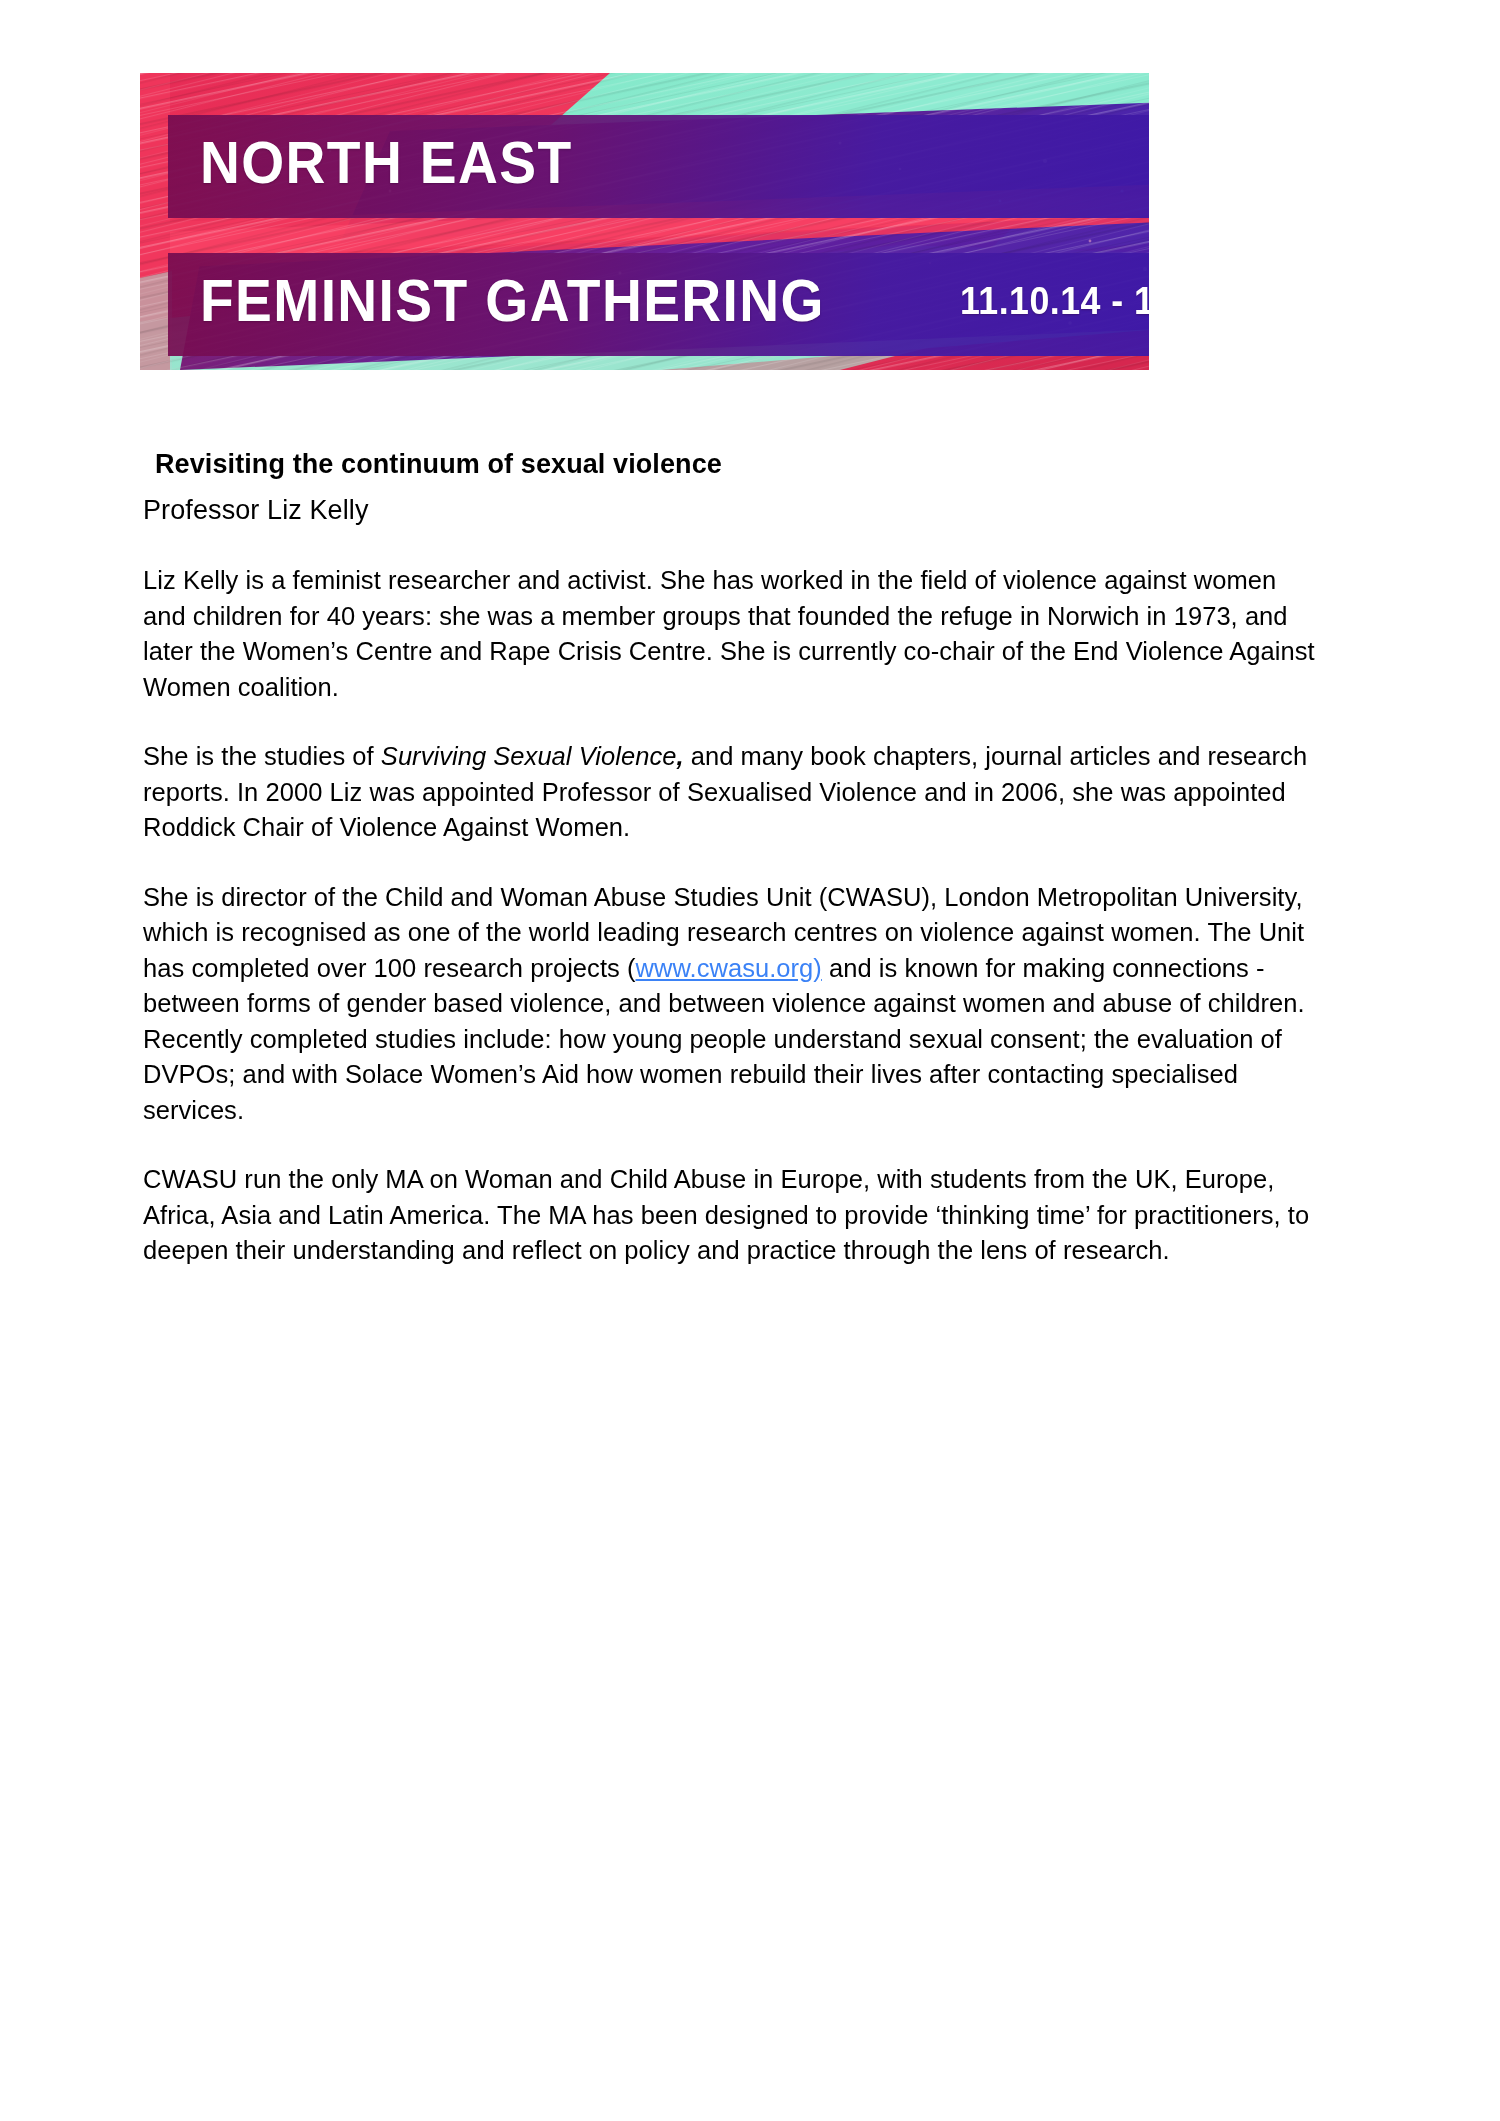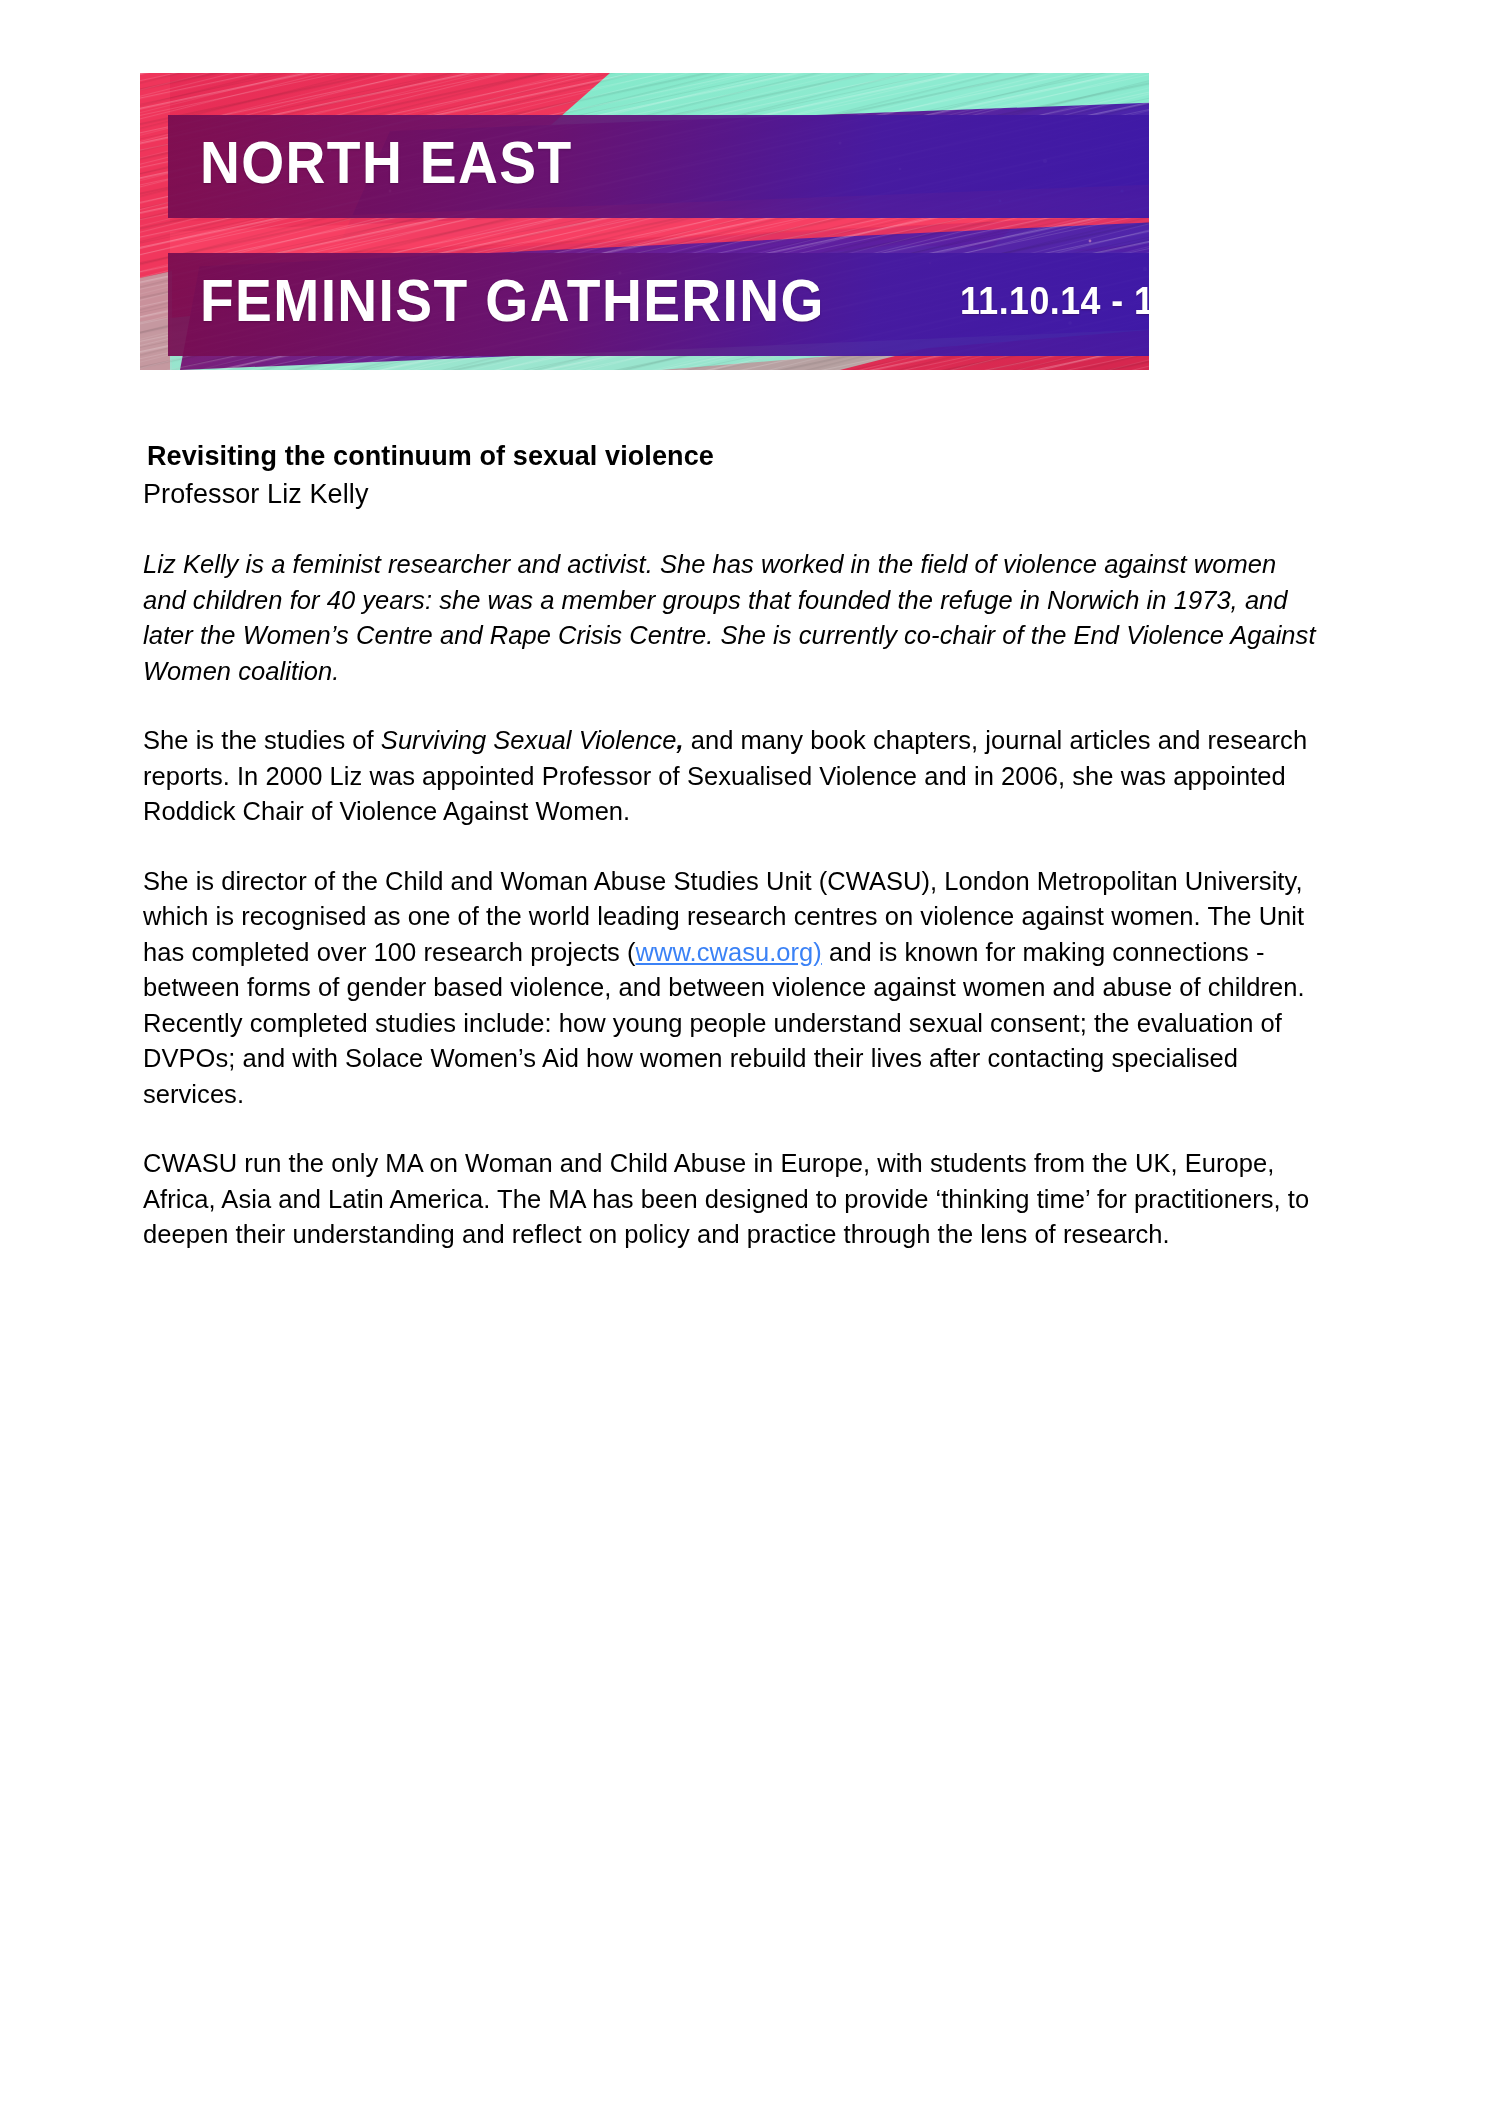--- a/index.html
+++ b/index.html
@@ -117,41 +117,40 @@
     position: absolute;
     left: 143px;
     top: 436px;
     width: 1180px;
   }
 
   .doc-title {
     font-size: 27px;
     font-weight: 700;
     line-height: 33px;
-    margin: 4px;
+    margin: 12px;
     letter-spacing: 0.1px;
   }
   .doc-subtitle {
     font-size: 27px;
     font-weight: 400;
     line-height: 34px;
     margin: 0 0 8px 0;
     letter-spacing: 0.1px;
   }
 
   .para {
     font-size: 25.5px;
     line-height: 35.5px;
     margin: 34px 0 0 0;
     letter-spacing: 0.05px;
     text-align: left;
   }
   .para.first-para {
     margin-top: 36px;
-    font-style: italic;
   }
 
   .it { font-style: italic; }
   .it-bold { font-style: italic; font-weight: 700; }
 
   a.doclink {
     color: #3b82f6;
     text-decoration: underline;
   }
 </style>

